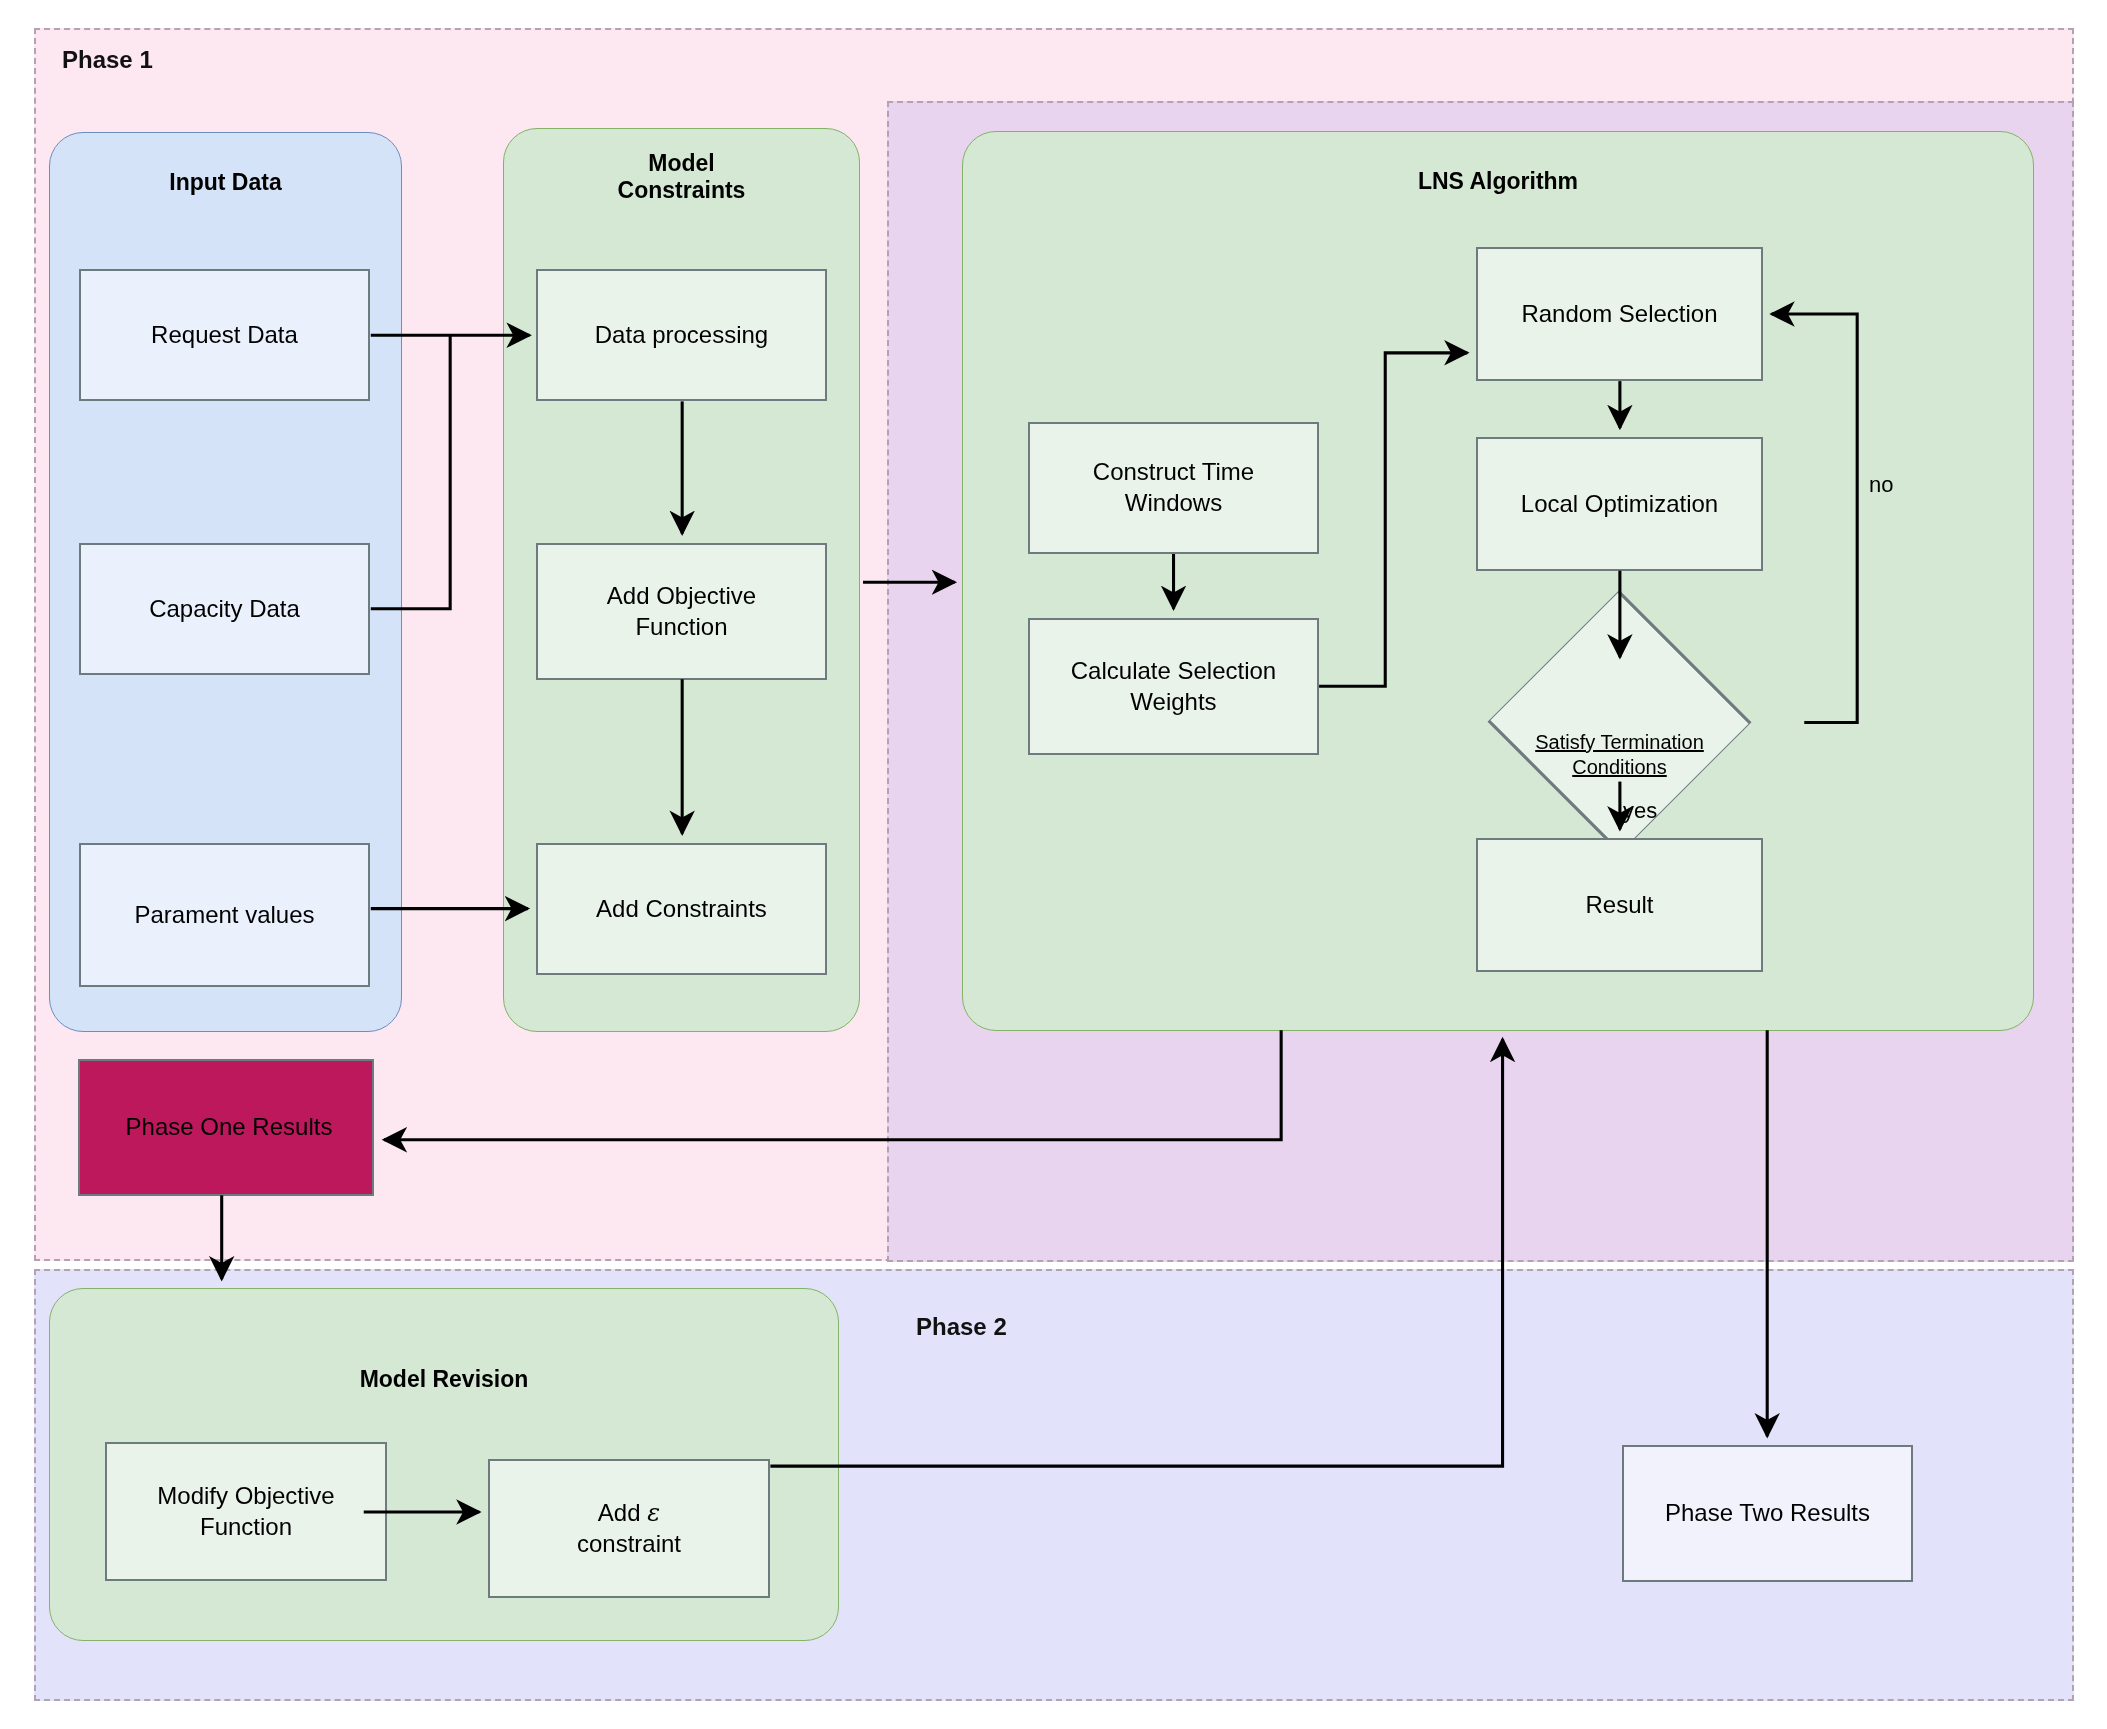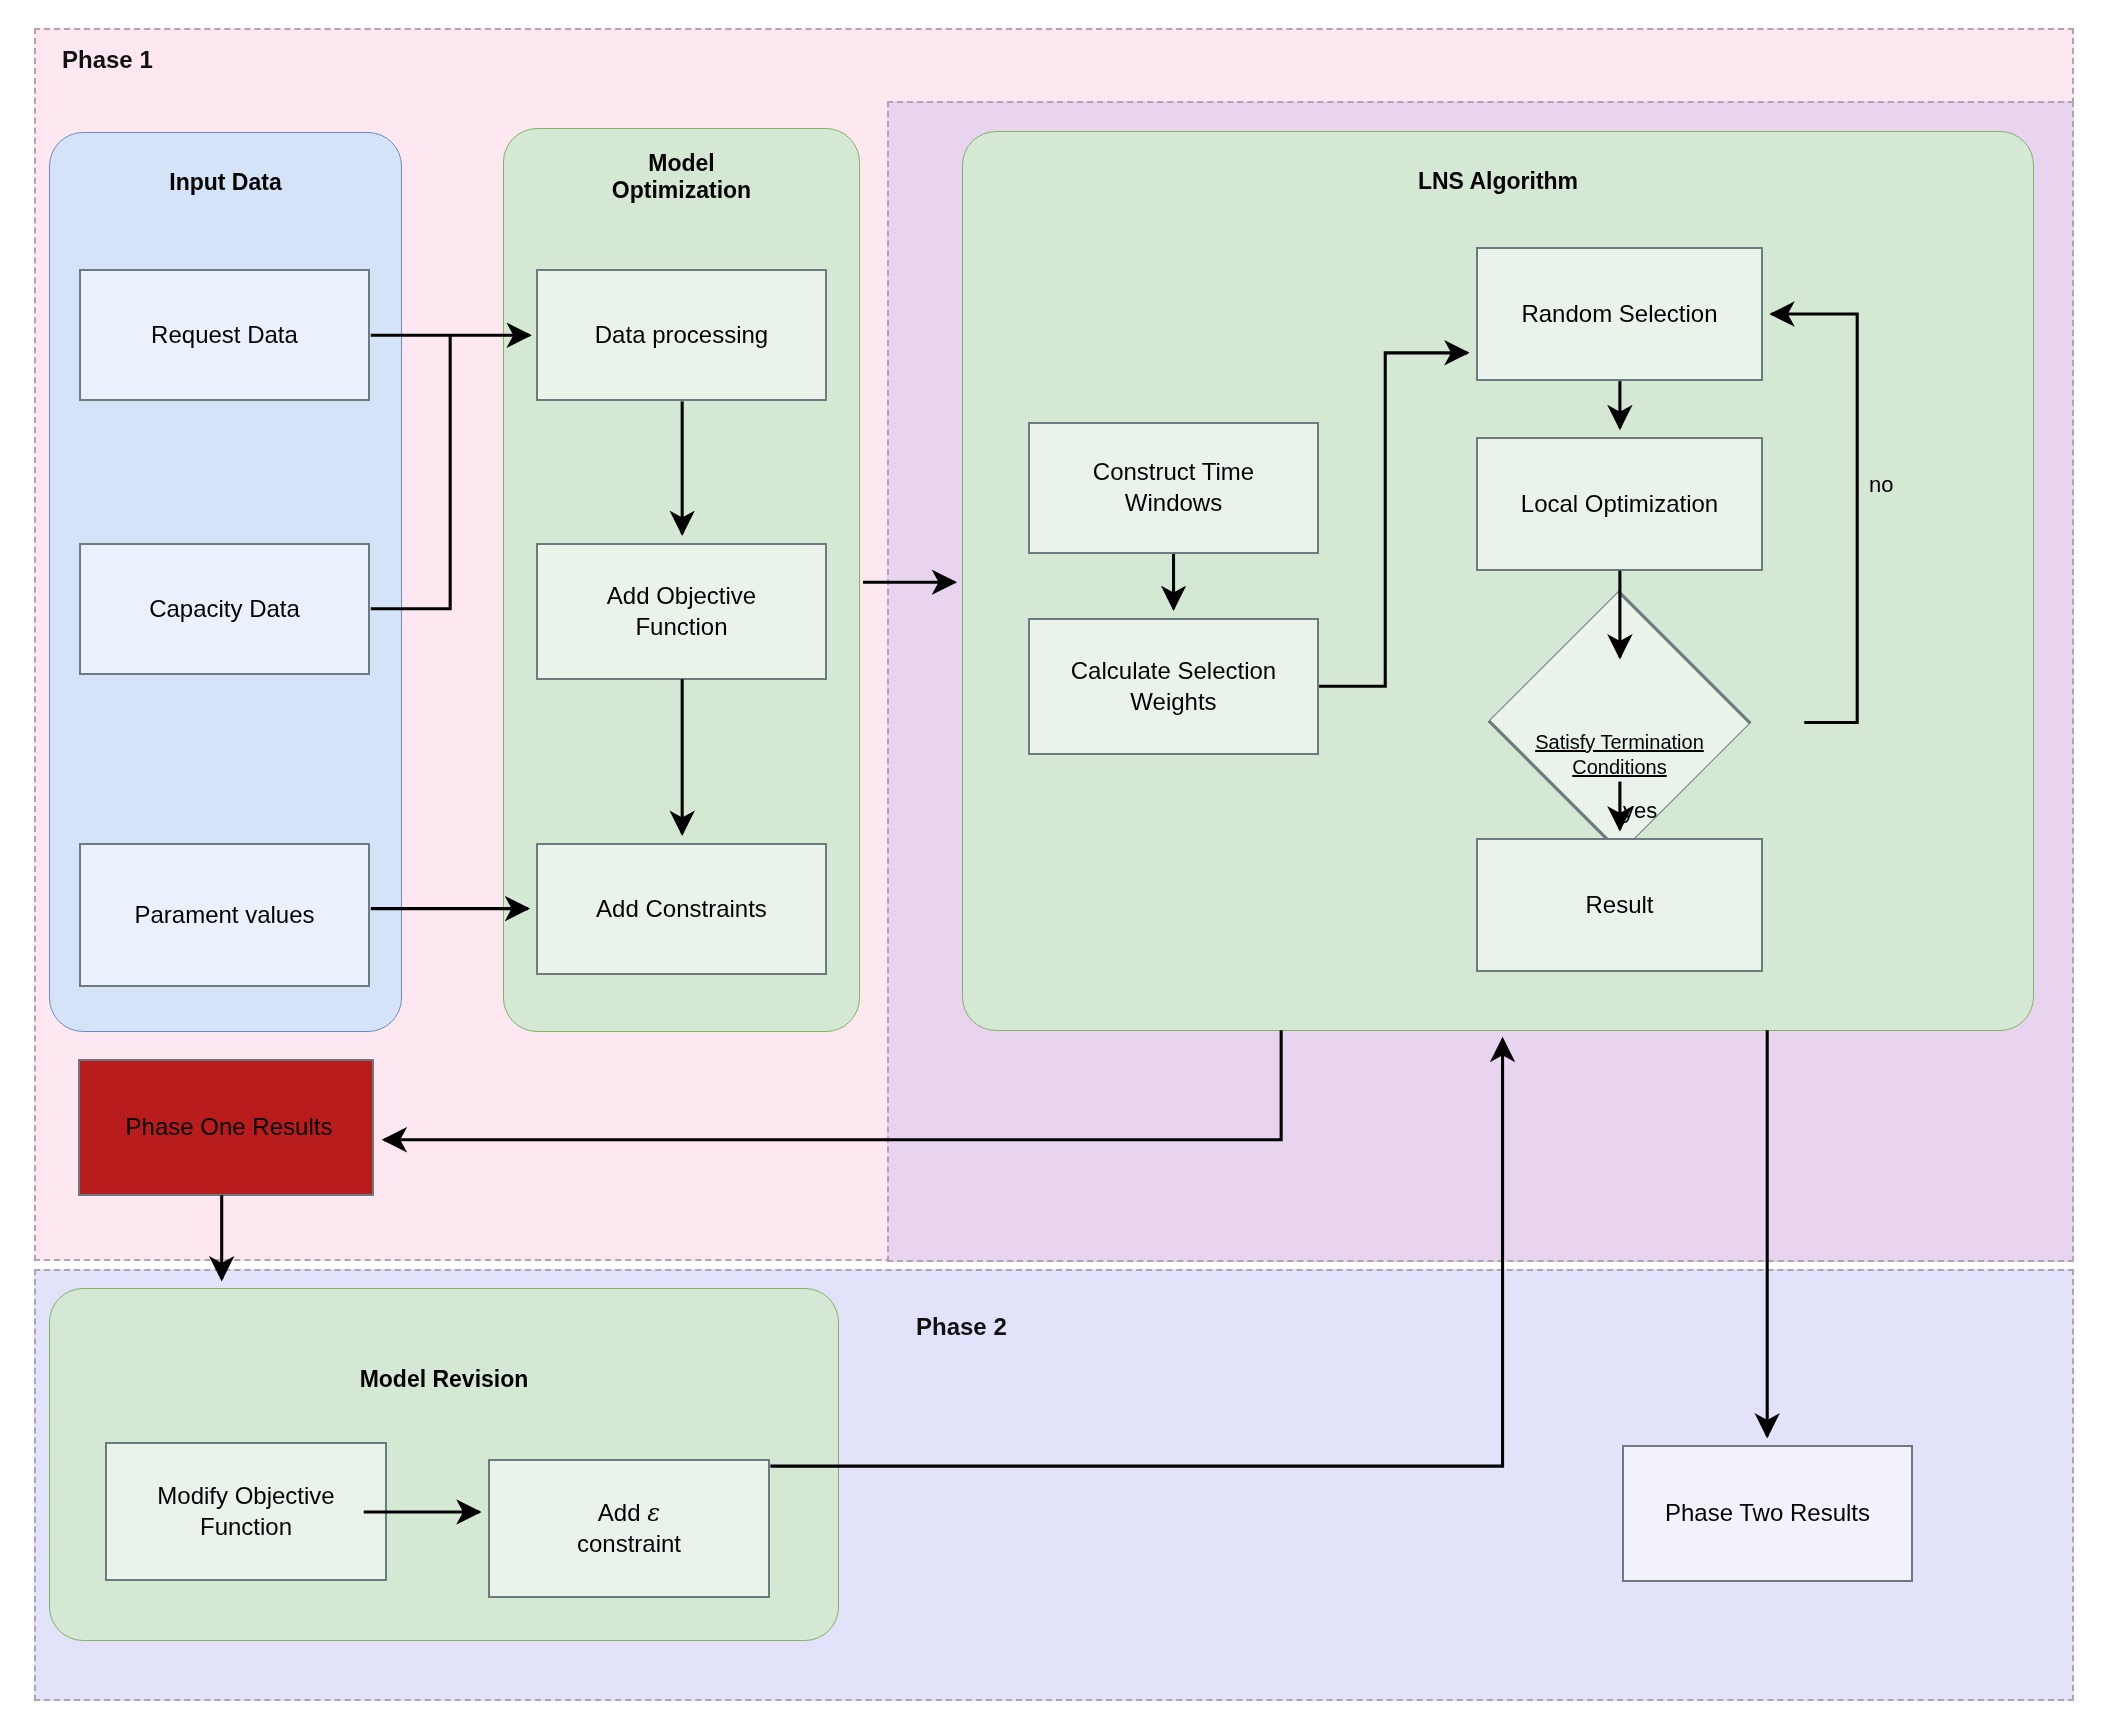--- a/index.html
+++ b/index.html
@@ -97,21 +97,21 @@
   }
   .node-blue {
     background: #eaf1fc;
     border: 2.6px solid #6d7a7e;
   }
   .node-green {
     background: #e9f3ea;
     border: 2.6px solid #6d7a7e;
   }
   .node-pink {
-    background: #b91c1c;
+    background: #be185d;
     border: 2.6px solid #6d7a7e;
     padding-left: 13px;
   }
   .node-lav {
     background: #f2f2fd;
     border: 2.6px solid #6d7a7e;
   }
   
   #n-request-data   { left: 79px;  top: 269px;  width: 291px; height: 132px; }
   #n-capacity-data  { left: 79px;  top: 543px;  width: 291px; height: 132px; }
@@ -192,21 +192,21 @@
 
   <div class="region-label" id="phase1-label">Phase 1</div>
   <div class="region-label" id="phase2-label">Phase 2</div>
 
   <div class="group group-blue" id="input-data-group"></div>
   <div class="group-title" id="input-data-title">Input Data</div>
 
   <div class="group group-green" id="model-construction-group"></div>
   <div class="group-title" id="model-construction-title">
     <div>Model</div>
-    <div>Optimization</div>
+    <div>Constraints</div>
   </div>
 
   <div class="group group-green" id="lns-group"></div>
   <div class="group-title" id="lns-title">LNS Algorithm</div>
 
   <div class="group group-green" id="model-revision-group"></div>
   <div class="group-title" id="model-revision-title">Model  Revision</div>
 
   <div class="node node-blue" id="n-request-data">Request Data</div>
   <div class="node node-blue" id="n-capacity-data">Capacity Data</div>

